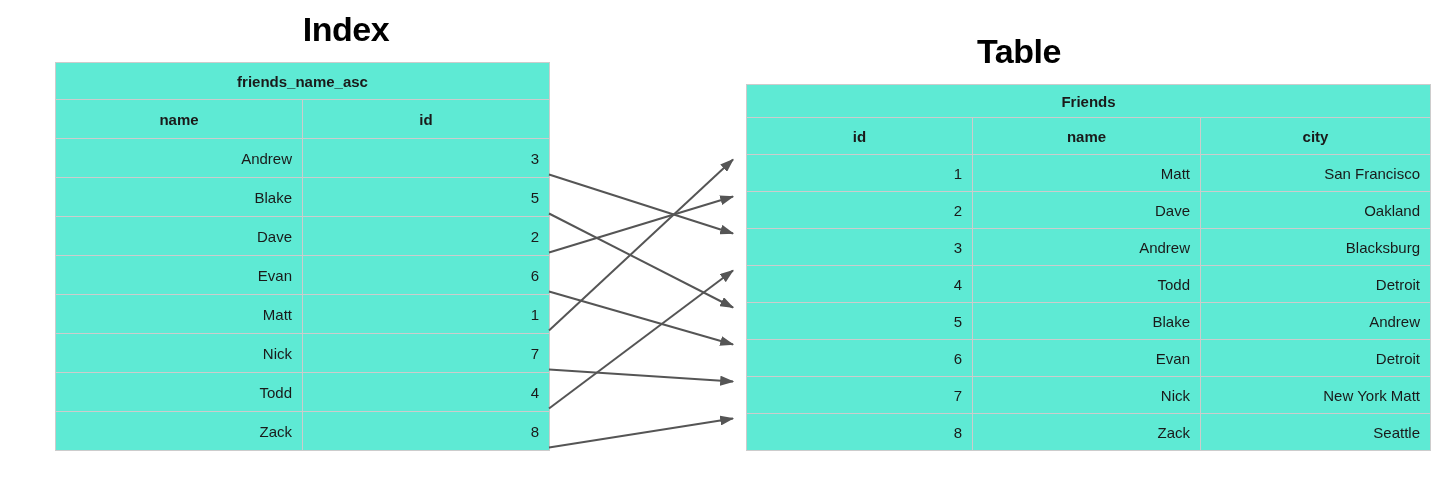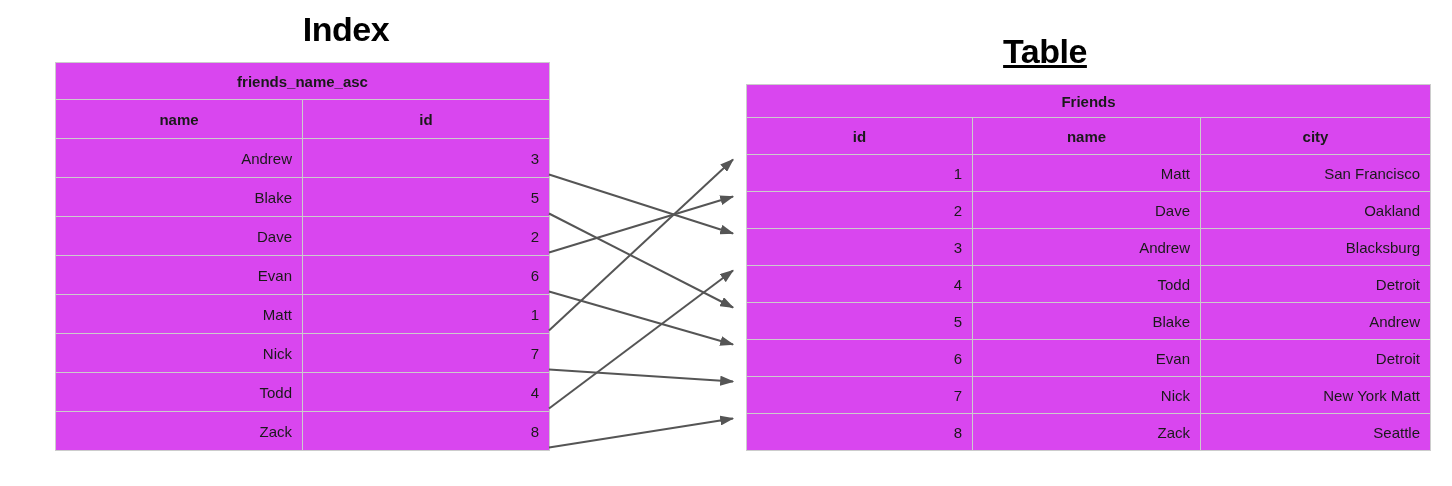--- a/index.html
+++ b/index.html
@@ -20,37 +20,37 @@
   
   .big-title {
     position: absolute;
     font-size: 34px;
     font-weight: bold;
     color: #000000;
     letter-spacing: -0.5px;
     white-space: nowrap;
   }
   #index-title { left: 266px; top: 10px; width: 160px; text-align: center; }
-  #table-title { left: 955px; top: 32px; width: 180px; text-align: center; text-decoration: underline; }
+  #table-title { left: 929px; top: 32px; width: 180px; text-align: center; }
 
   .mid-label {
     position: absolute;
     left: 553px;
     top: 9px;
     font-size: 31px;
     font-weight: normal;
     color: #000000;
     white-space: nowrap;
   }
 
   
   .grid {
     position: absolute;
     border-collapse: collapse;
-    background: #d946ef;
+    background: #5eead4;
     table-layout: fixed;
   }
   .grid td {
     border: 1px solid #cccccc;
     padding: 0 10px;
     font-size: 15px;
     color: #1a1a1a;
     vertical-align: middle;
     overflow: hidden;
     white-space: nowrap;

